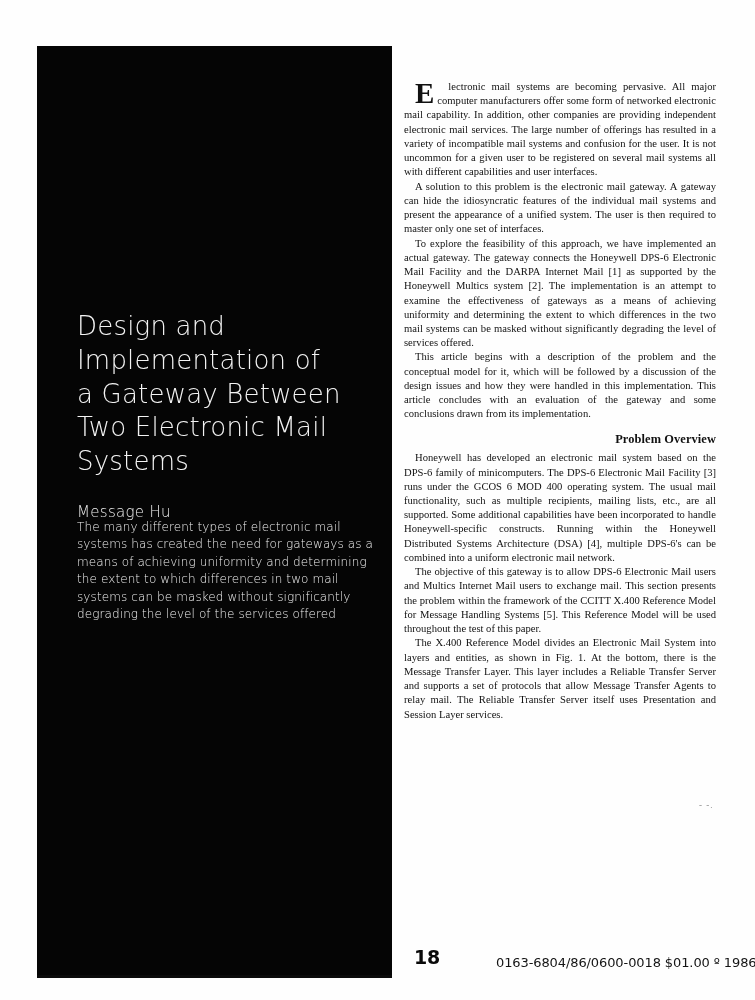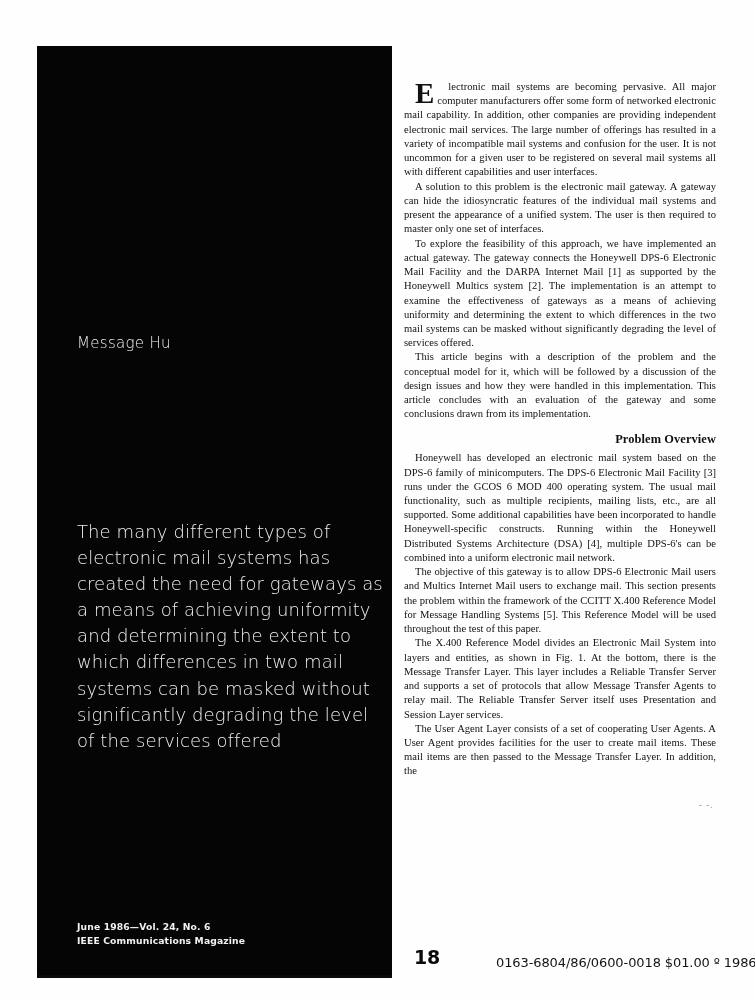--- a/index.html
+++ b/index.html
@@ -65,21 +65,21 @@
     letter-spacing: 0.3px;
     margin: 24px 0 0 0;
   }
   .doc-abstract {
     position: absolute;
     left: 40px;
     top: 473px;
     width: 310px;
     color: #efefef;
     font-family: "DejaVu Sans", sans-serif;
-    font-size: 18px;
+    font-size: 12px;
     font-weight: 300;
     line-height: 1.45;
     letter-spacing: 0.1px;
     margin: 0;
   }
 
   .panel-footer {
     position: absolute;
     left: 40px;
     bottom: 30px;
@@ -171,46 +171,46 @@
   }
 </style>
 </head>
 <body>
 
 <div class="page">
 
   <div class="title-panel">
 
     <div class="title-block">
+      <h1 class="doc-title">Design and
+Implementation of
+a Gateway Between
+Two Electronic Mail
+Systems</h1>
       <div class="doc-author">Message Hu</div>
     </div>
 
     <p class="doc-abstract">The many different types of electronic mail systems has created the need for gateways as a means of achieving uniformity and determining the extent to which differences in two mail systems can be masked without significantly degrading the level of the services offered</p>
 
-    <div class="panel-footer">
-      <div>June 1986—Vol. 24, No. 6</div>
-      <div>IEEE Communications Magazine</div>
-    </div>
   </div>
 
   <div class="page-number">18</div>
 
   <div class="text-column">
 
     <p class="dropcap-para"><span class="dropcap">E</span><span>lectronic mail systems are becoming pervasive. All major computer manufacturers offer some form of networked electronic mail capability. In addition, other companies are providing independent electronic mail services. The large number of offerings has resulted in a variety of incompatible mail systems and confusion for the user. It is not uncommon for a given user to be registered on several mail systems all with different capabilities and user interfaces.</span></p>
 
     <p>A solution to this problem is the electronic mail gateway. A gateway can hide the idiosyncratic features of the individual mail systems and present the appearance of a unified system. The user is then required to master only one set of interfaces.</p>
     <p>To explore the feasibility of this approach, we have implemented an actual gateway. The gateway connects the Honeywell DPS-6 Electronic Mail Facility and the DARPA Internet Mail [1] as supported by the Honeywell Multics system [2]. The implementation is an attempt to examine the effectiveness of gateways as a means of achieving uniformity and determining the extent to which differences in the two mail systems can be masked without significantly degrading the level of services offered.</p>
     <p>This article begins with a description of the problem and the conceptual model for it, which will be followed by a discussion of the design issues and how they were handled in this implementation. This article concludes with an evaluation of the gateway and some conclusions drawn from its implementation.</p>
 
     <h2 class="section-heading">Problem Overview</h2>
 
     <p>Honeywell has developed an electronic mail system based on the DPS-6 family of minicomputers. The DPS-6 Electronic Mail Facility [3] runs under the GCOS 6 MOD 400 operating system. The usual mail functionality, such as multiple recipients, mailing lists, etc., are all supported. Some additional capabilities have been incorporated to handle Honeywell-specific constructs. Running within the Honeywell Distributed Systems Architecture (DSA) [4], multiple DPS-6's can be combined into a uniform electronic mail network.</p>
     <p>The objective of this gateway is to allow DPS-6 Electronic Mail users and Multics Internet Mail users to exchange mail. This section presents the problem within the framework of the CCITT X.400 Reference Model for Message Handling Systems [5]. This Reference Model will be used throughout the test of this paper.</p>
     <p>The X.400 Reference Model divides an Electronic Mail System into layers and entities, as shown in Fig. 1. At the bottom, there is the Message Transfer Layer. This layer includes a Reliable Transfer Server and supports a set of protocols that allow Message Transfer Agents to relay mail. The Reliable Transfer Server itself uses Presentation and Session Layer services.</p>
-    <p>The User Agent Layer consists of a set of cooperating User Agents. A User Agent provides facilities for the user to create mail items. These mail items are then passed to the Message Transfer Layer. In addition, the</p>
   </div>
 
   <div class="scan-dashes">- -.</div>
 
   <div class="copyright-line">0163-6804/86/0600-0018 $01.00 º 1986 IEEE</div>
 
 </div>
 
 </body></html>

